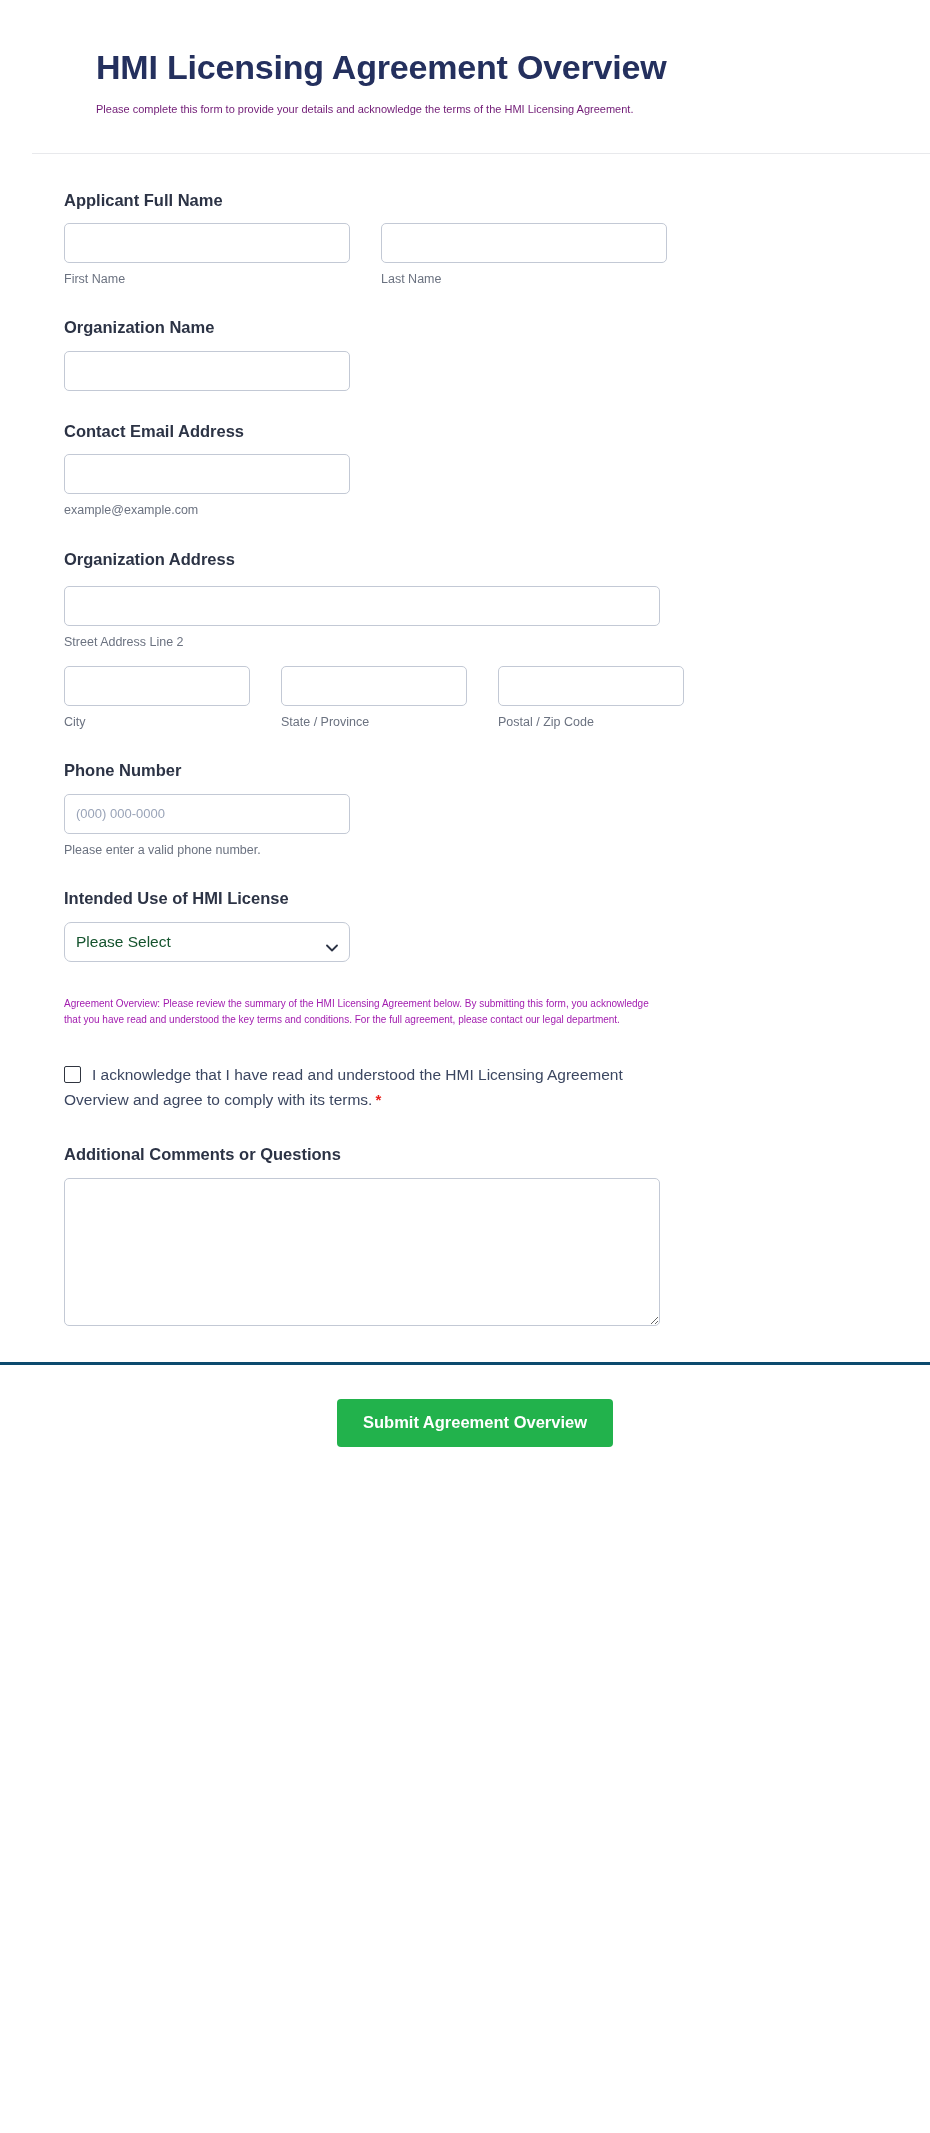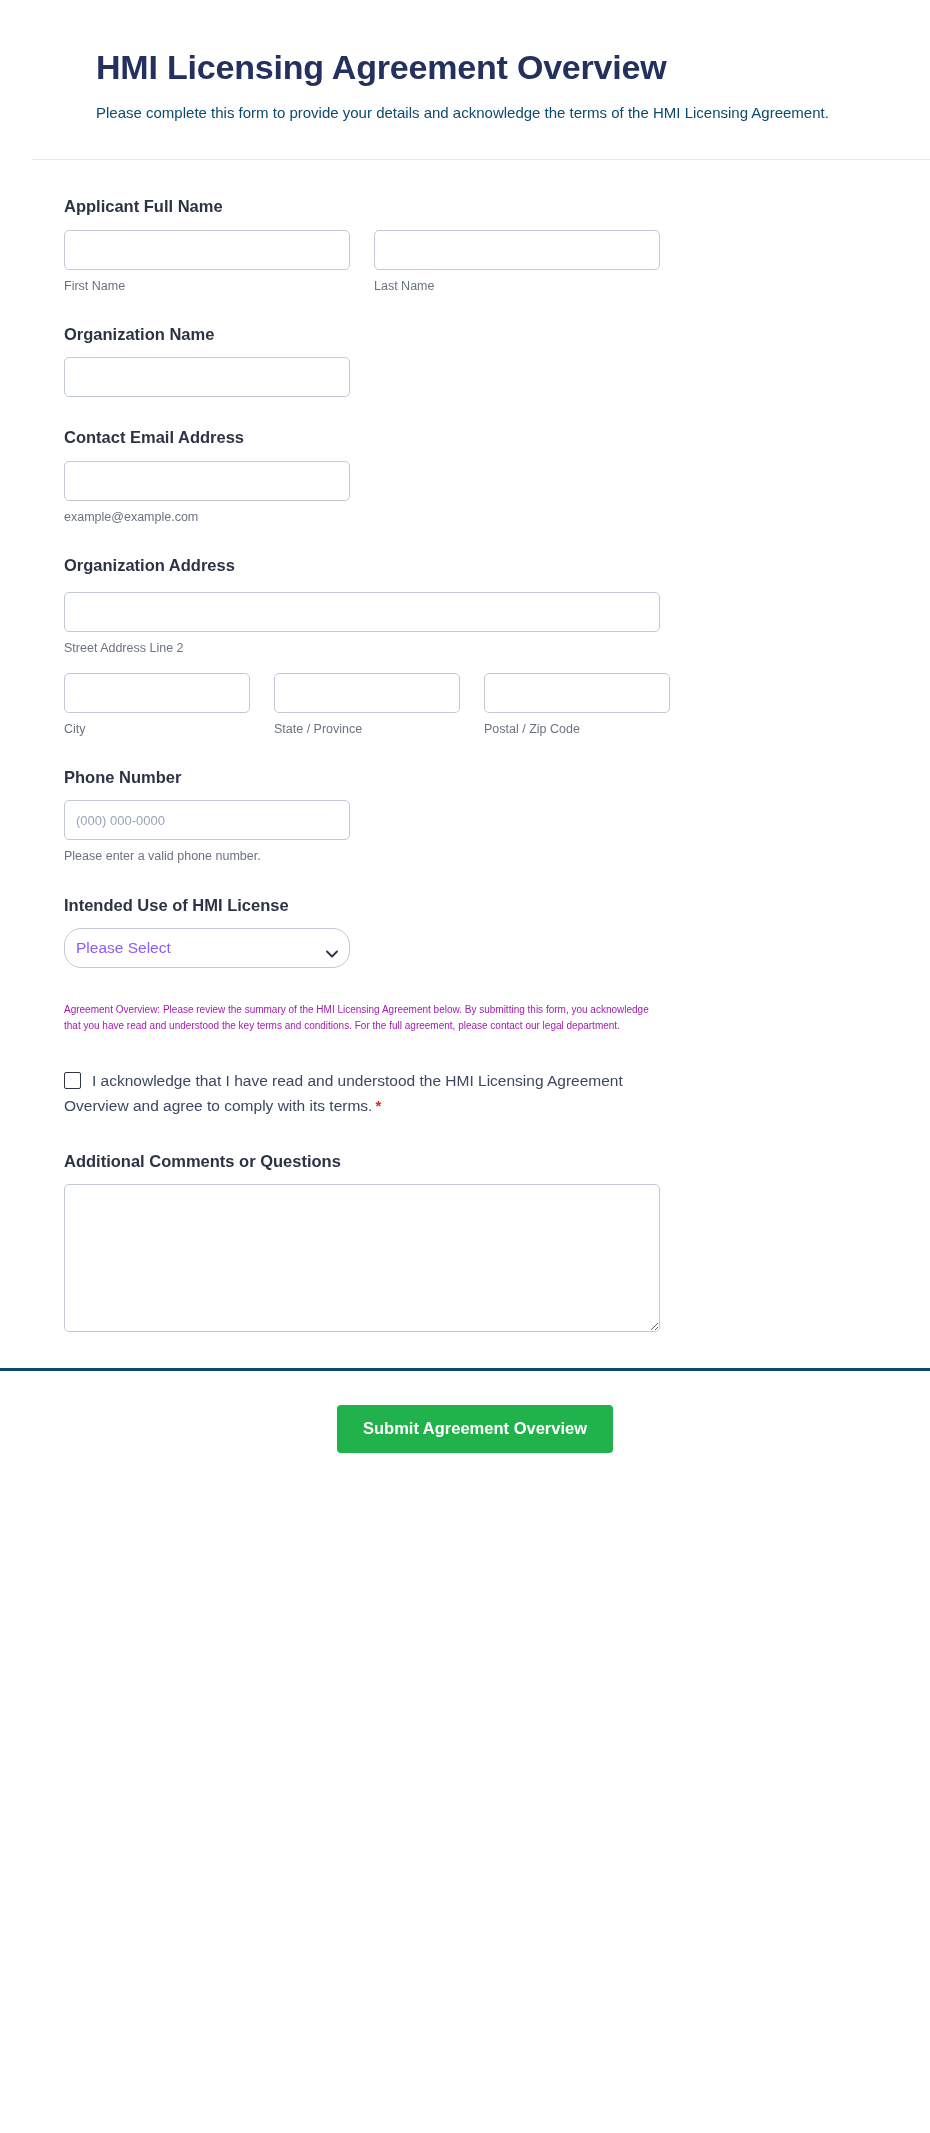--- a/index.html
+++ b/index.html
@@ -31,23 +31,23 @@
   .form-title {
     margin: 0 0 14px 0;
     font-size: 34px;
     line-height: 1.15;
     font-weight: bold;
     color: #24305e;
     letter-spacing: -0.2px;
   }
   .form-subtitle {
     margin: 0;
-    font-size: 15px;
+    font-size: 11px;
     line-height: 1.6;
-    color: #0c4a6e;
+    color: #701a75;
     font-weight: normal;
     max-width: 810px;
   }
 
   
   .form-body {
     padding: 36px 64px 26px 64px;
   }
 
   .field-block {
@@ -80,42 +80,42 @@
     color: #2c3345;
     background: #ffffff;
     border: 1px solid #c3c9d5;
     border-radius: 5px;
     outline: none;
   }
   .txt-input::placeholder { color: #9aa4b8; }
 
   .row {
     display: flex;
-    gap: 24px;
+    gap: 31px;
   }
   .col-half { width: 286px; flex: 0 0 286px; }
   .col-third { width: 186px; flex: 0 0 186px; }
   .col-full { width: 596px; flex: 0 0 596px; }
 
   
   .select-wrap {
     position: relative;
     width: 286px;
   }
   .select-input {
     display: block;
     width: 100%;
     height: 40px;
     padding: 8px 32px 8px 11px;
     font-family: "Liberation Sans", sans-serif;
     font-size: 15.5px;
-    color: #8b5cf6;
+    color: #14532d;
     background: #ffffff;
     border: 1px solid #c3c9d5;
-    border-radius: 17px;
+    border-radius: 7px;
     outline: none;
     appearance: none;
     -webkit-appearance: none;
     line-height: 22px;
   }
   .chevron {
     position: absolute;
     right: 12px;
     top: 50%;
     transform: translateY(-50%);

